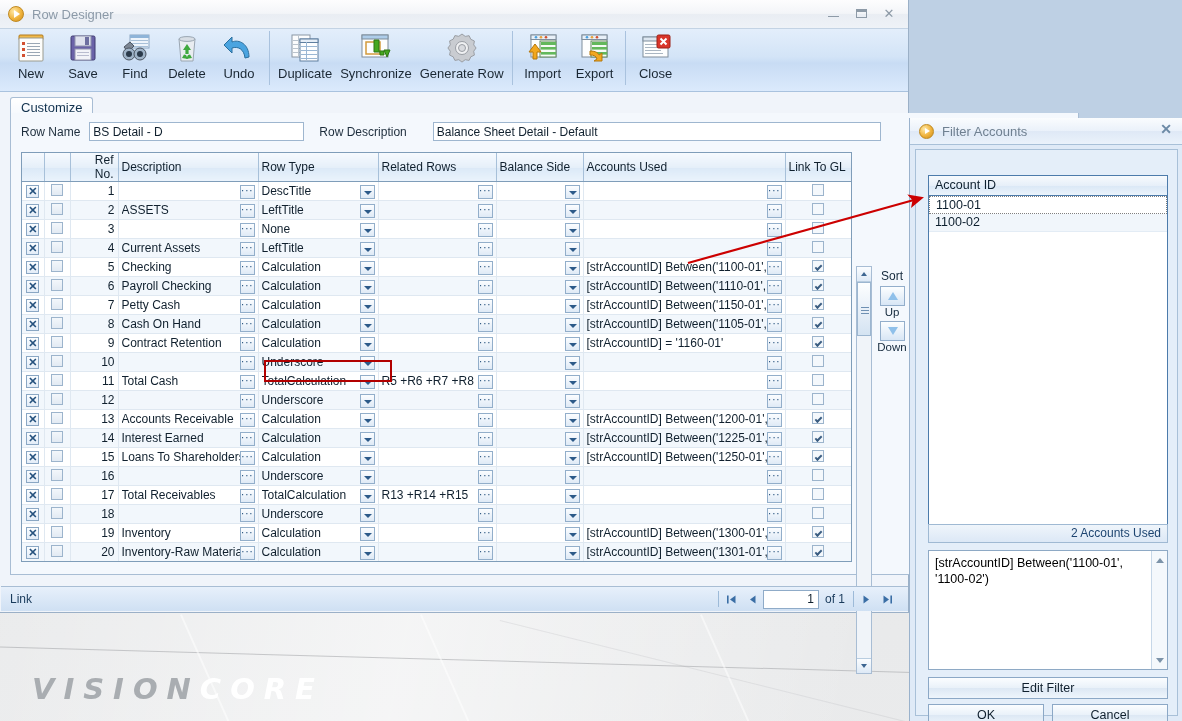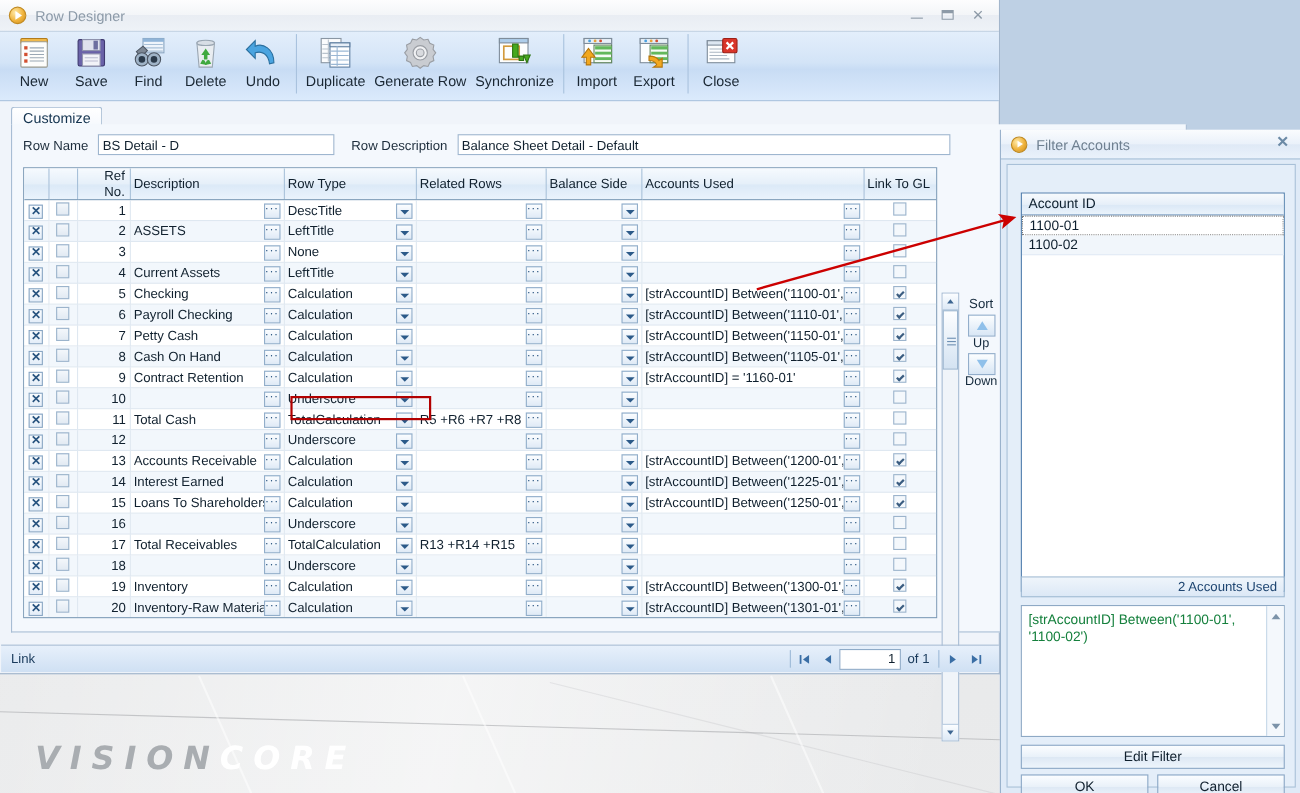--- a/index.html
+++ b/index.html
@@ -271,21 +271,21 @@
     background:linear-gradient(180deg,#eff5fb 0%,#dce8f6 100%);
     border:1px solid #9fb9d3;box-sizing:border-box;
     text-align:right;padding-right:6px;line-height:17px;
     font-size:12px;color:#1d4470;padding-left:44px;
   }
   #fexpr{
     position:absolute;left:12px;top:400px;width:240px;height:120px;
     background:#fff;border:1px solid #8ea9c5;box-sizing:border-box;
   }
   #fexpr .etxt{
-    padding:4px 6px;font-size:12.5px;color:#15803d;line-height:16px;
+    padding:4px 6px;font-size:12.5px;color:#000000;line-height:16px;
     width:207px;box-sizing:border-box;
   }
   #fexpr-sb{
     position:absolute;right:0;top:0;width:16px;height:118px;
     background:#f4f8fc;border-left:1px solid #c6d7e8;box-sizing:border-box;
   }
   .fsbarr{position:absolute;left:1px;width:14px;height:14px;}
   .fsbarr:after{
     content:"";position:absolute;left:3px;top:5px;
     border-left:4px solid transparent;border-right:4px solid transparent;
@@ -445,41 +445,41 @@
               <line x1="18.5" y1="11" x2="18.5" y2="29"></line>
             </g>
         </svg>
       </div>
       <div class="lab">Duplicate</div>
     </div>
 
     <div class="tbtn">
       <div class="tico">
         <svg width="34" height="34" viewBox="0 0 34 34">
+          <rect x="3" y="4" width="26" height="22" fill="#fdfefe" stroke="#7f8d9b"></rect>
+          <rect x="3" y="4" width="26" height="4" fill="#aecdea" stroke="#7f8d9b"></rect>
+          <rect x="7" y="11" width="14" height="12" fill="none" stroke="#d29a3c" stroke-width="1.5"></rect>
+          <path d="M20 9 l0 11 l5 0 l0 4 l-4 0 l0 -3 l-6 0 l0 -12 z" fill="#46a81e" stroke="#2e7512"></path>
+          <path d="M25 19 l6 0 l-3 7 z" fill="#46a81e" stroke="#2e7512"></path>
+        </svg>
+      </div>
+      <div class="lab">Synchronize</div>
+    </div>
+
+    <div class="tbtn">
+      <div class="tico">
+        <svg width="34" height="34" viewBox="0 0 34 34">
           <g fill="#c9ccd1" stroke="#9a9ea4">
             <path d="M17 3 l3.2 2.4 3.9-.7 1.7 3.6 3.6 1.7-.7 3.9L31.1 17l-2.4 3.2.7 3.9-3.6 1.7-1.7 3.6-3.9-.7L17 31.1l-3.2-2.4-3.9.7-1.7-3.6-3.6-1.7.7-3.9L2.9 17l2.4-3.2-.7-3.9 3.6-1.7 1.7-3.6 3.9.7Z"></path>
           </g>
           <circle cx="17" cy="17" r="6.5" fill="#f0f1f3" stroke="#9a9ea4"></circle>
           <circle cx="17" cy="17" r="3.5" fill="#d9dbdf" stroke="#9a9ea4"></circle>
         </svg>
       </div>
       <div class="lab">Generate Row</div>
-    </div>
-
-    <div class="tbtn">
-      <div class="tico">
-        <svg width="34" height="34" viewBox="0 0 34 34">
-          <rect x="3" y="4" width="26" height="22" fill="#fdfefe" stroke="#7f8d9b"></rect>
-          <rect x="3" y="4" width="26" height="4" fill="#aecdea" stroke="#7f8d9b"></rect>
-          <rect x="7" y="11" width="14" height="12" fill="none" stroke="#d29a3c" stroke-width="1.5"></rect>
-          <path d="M20 9 l0 11 l5 0 l0 4 l-4 0 l0 -3 l-6 0 l0 -12 z" fill="#46a81e" stroke="#2e7512"></path>
-          <path d="M25 19 l6 0 l-3 7 z" fill="#46a81e" stroke="#2e7512"></path>
-        </svg>
-      </div>
-      <div class="lab">Synchronize</div>
     </div>
 
     <div class="tsep"></div>
 
     <div class="tbtn">
       <div class="tico">
         <svg width="34" height="34" viewBox="0 0 34 34">
           <rect x="5" y="4" width="25" height="22" fill="#fdfefe" stroke="#7f8d9b"></rect>
           <rect x="5" y="4" width="25" height="4.5" fill="#e8f0f8" stroke="#7f8d9b"></rect>
           <circle cx="10" cy="6.2" r="1.3" fill="#4aa0e0"></circle>
@@ -545,21 +545,21 @@
       <span>Customize</span>
     </div>
   </div>
 
   <div id="formbody">
 
     <div class="fldrow">
       <span class="fldlabel">Row Name</span>
       <span class="txtin" style="width:215px;margin-left:9px;">BS Detail - D</span>
       <span class="fldlabel" style="margin-left:15px;">Row Description</span>
-      <span class="txtin" style="width:448px;margin-left:9px;">Balance Sheet Detail - Default</span>
+      <span class="txtin" style="width:448px;margin-left:26px;">Balance Sheet Detail - Default</span>
     </div>
 
     <div id="gridwrap">
       <table class="grid">
         <colgroup>
           <col style="width:22px">
             <col style="width:26px">
             <col style="width:48px">
             <col style="width:140px">
           <col style="width:120px">

